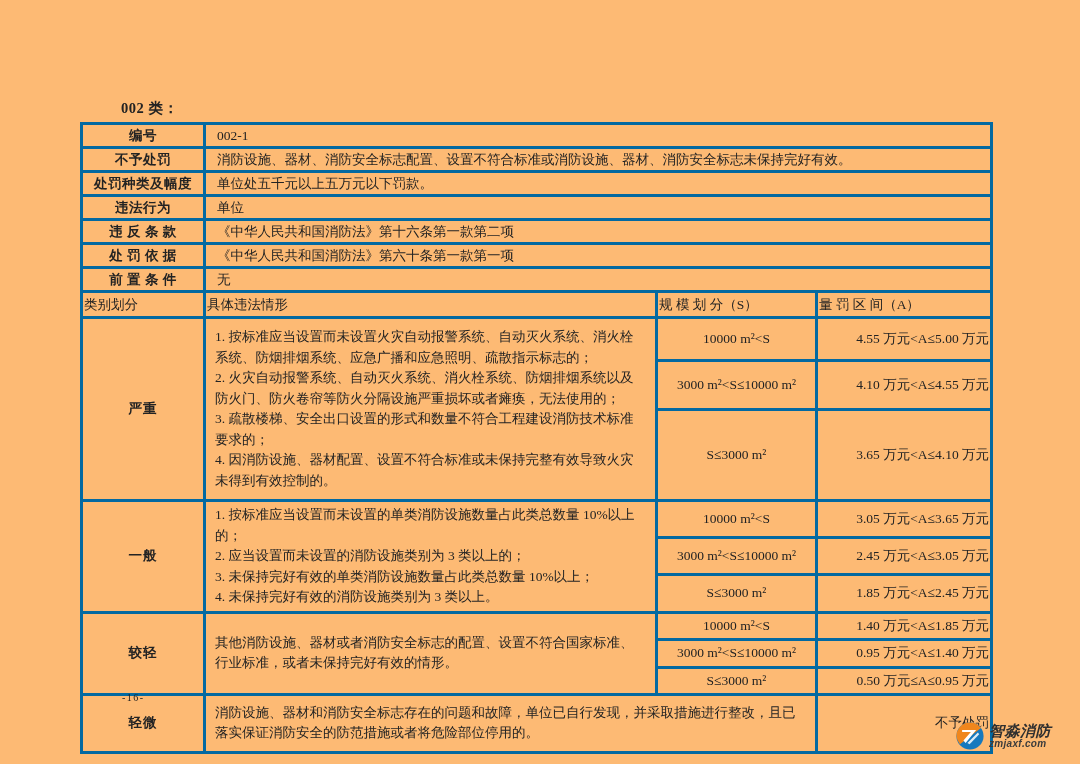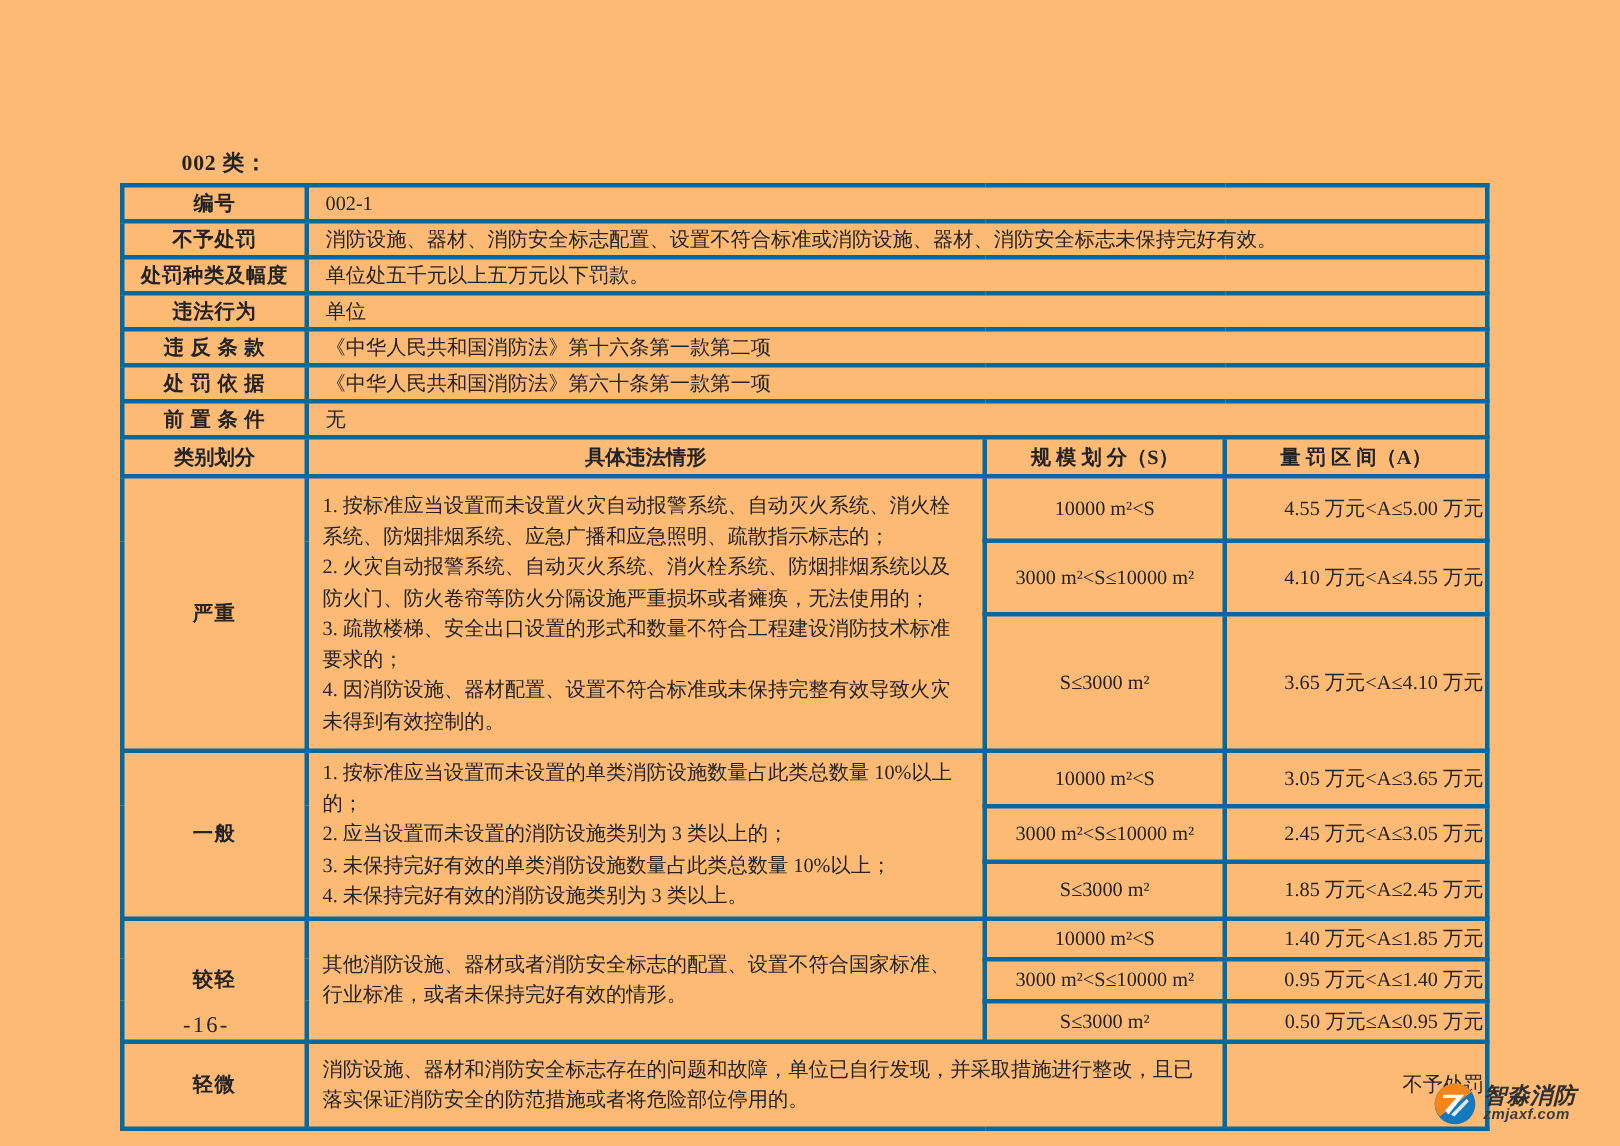--- a/index.html
+++ b/index.html
@@ -29,37 +29,37 @@
   .col-desc  { width:452px; }
   .col-scale { width:160px; }
   .col-amt   { width:175px; }
 
   .info-label {
     text-align:center; font-weight:600; height:21px; padding:0 4px;
     white-space:pre; letter-spacing:0.5px;
   }
   .info-value { text-align:left; padding:0 11px; }
 
-  .hdr-cell { text-align:center; font-weight:700; height:21px; white-space:pre; }
+  .hdr-cell { font-weight:400; height:21px; white-space:pre; }
 
   .cat-cell  { text-align:center; font-weight:600; letter-spacing:1px;border-radius:15px; }
   .desc-cell {
     text-align:left; padding:3px 9px; line-height:20.5px;
     white-space:pre-line; vertical-align:middle;
   }
   .scale-cell { text-align:center; font-size:13px; }
   .amt-cell   { text-align:right; font-size:13px; }
 
   .h38{height:38px} .h44{height:44px} .h86{height:86px}
   .h27{height:27px} .h28{height:28px}
   .h22{height:22px} .h23{height:23px} .h53{height:53px}
 
   .page-number {
-    position:absolute; left:122px; top:676px;
-    font-size:15px; letter-spacing:1.5px;
+    position:absolute; left:122px; top:692px;
+    font-size:10px; letter-spacing:1.5px;
   }
 
   .footer-logo {
     position:absolute; left:956px; top:722px;
     display:flex; align-items:center; gap:5px;
     font-family:"Liberation Sans","DejaVu Sans",sans-serif;
     font-style:italic;
   }
   .logo-icon { width:28px; height:28px; flex:0 0 auto; }
   .logo-text { display:flex; flex-direction:column; line-height:1.05; }

